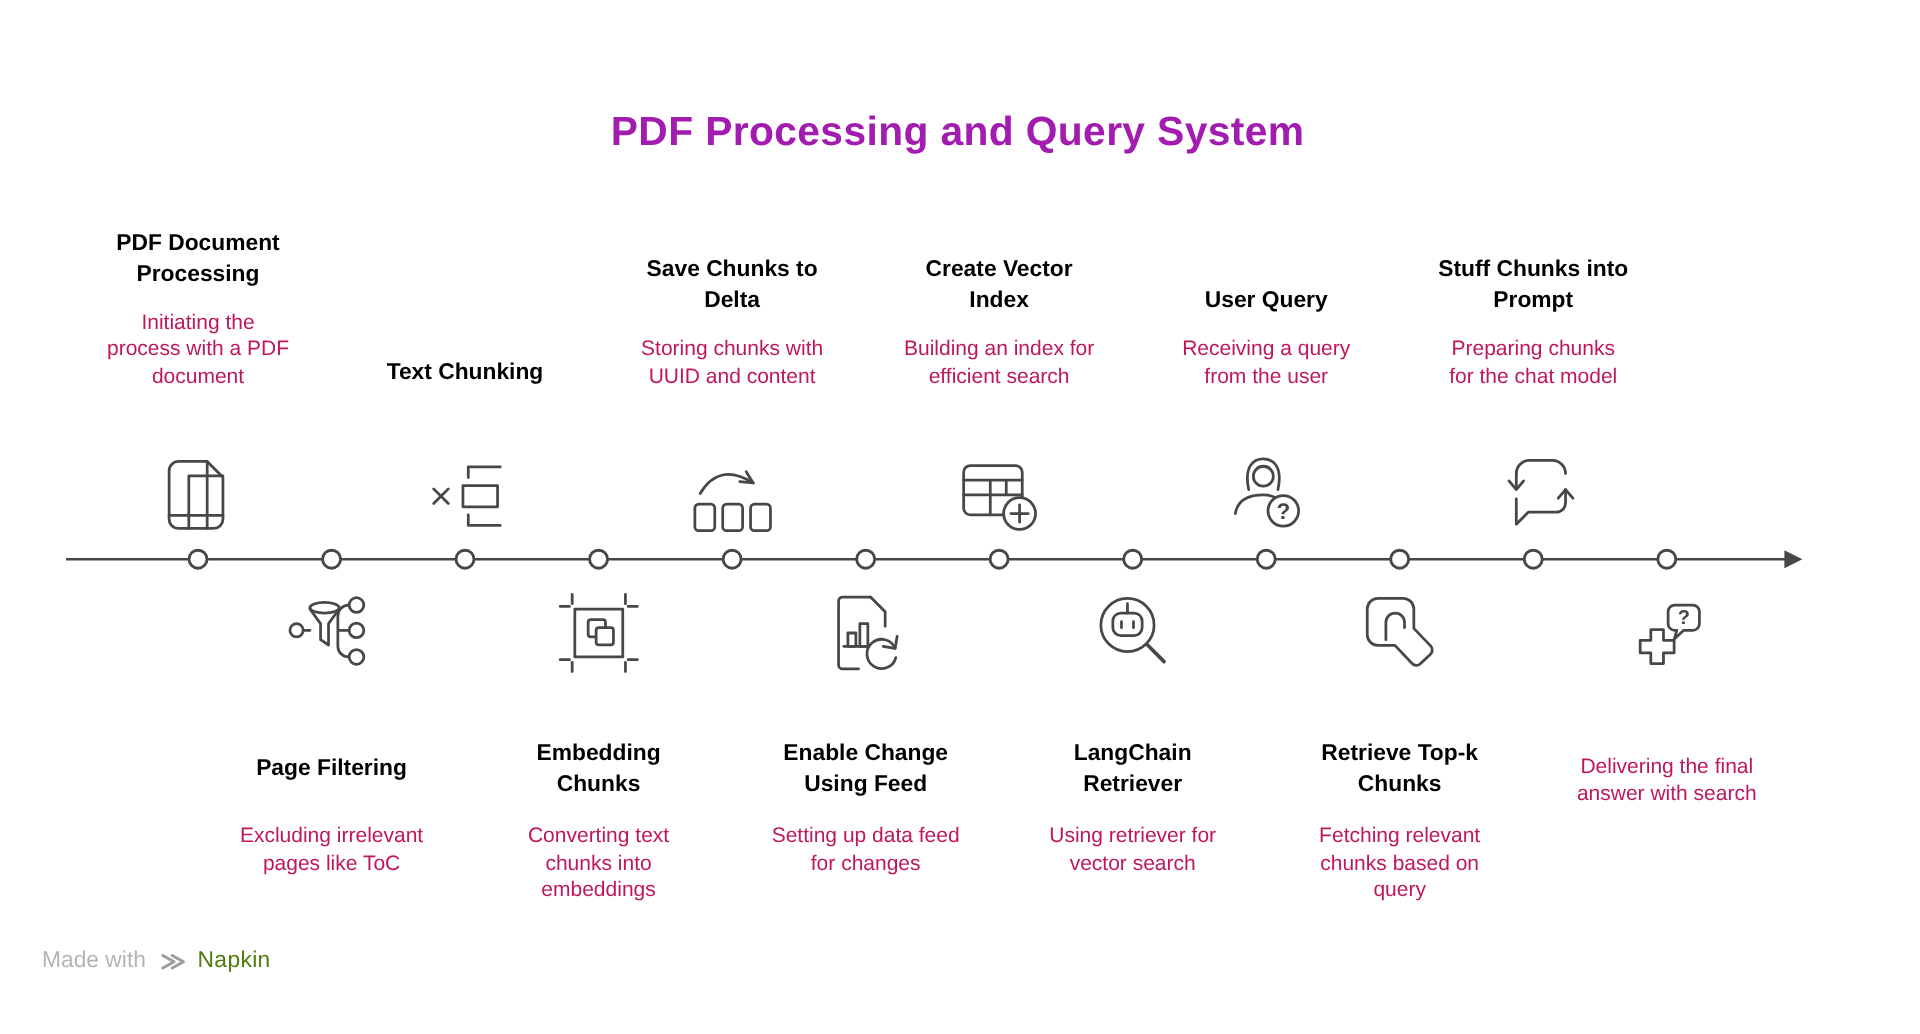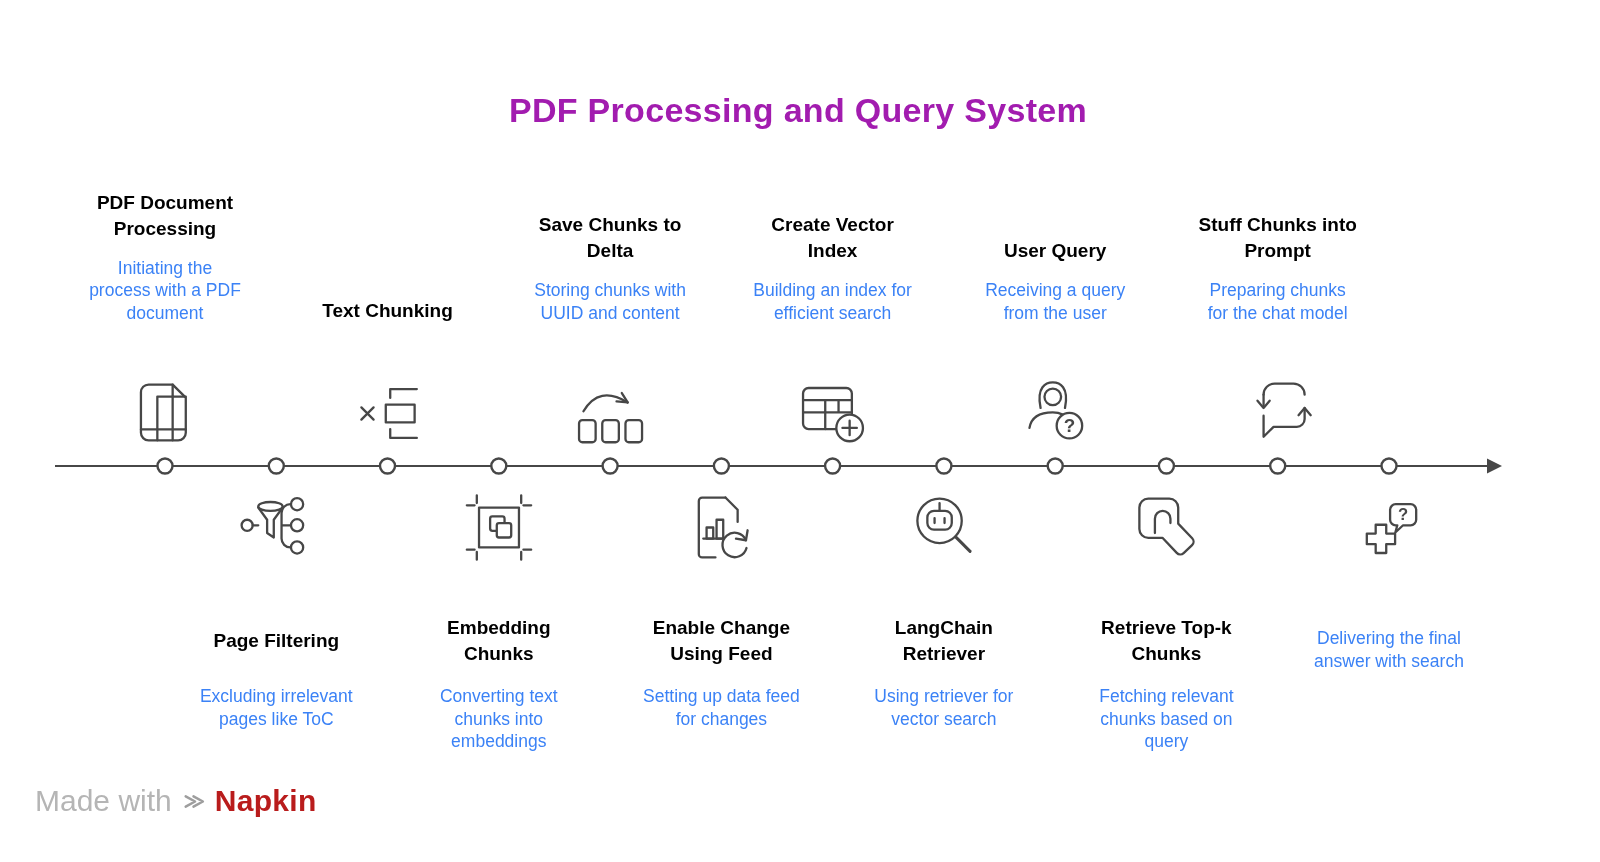--- a/index.html
+++ b/index.html
@@ -22,39 +22,39 @@
   .step-text.top{top:166px;height:158px;justify-content:flex-end}
   .step-text.bottom{top:612px}
   .step-title{
     font-size:19px;font-weight:700;color:#000000;line-height:26px;
     white-space:pre-line;
   }
   .step-text.bottom .title-slot{
     min-height:58px;display:flex;align-items:center;justify-content:center;
   }
   .step-desc{
-    margin-top:15px;font-size:17.5px;color:#3b82f6;line-height:22.5px;
+    margin-top:15px;font-size:17.5px;color:#be185d;line-height:22.5px;
     white-space:pre-line;
   }
   .icon-box{
     position:absolute;width:96px;height:82px;
     display:flex;align-items:center;justify-content:center;
   }
   .icon-box.top{top:372px}
   .icon-box.bottom{top:486px}
   .icon-box svg *{vector-effect:non-scaling-stroke}
   .icn{stroke:#474747;stroke-width:2.3;fill:none;stroke-linecap:round;stroke-linejoin:round}
   .icn-white{fill:#ffffff;stroke:#474747;stroke-width:2.3;stroke-linecap:round;stroke-linejoin:round}
   .glyph{fill:#474747;stroke:none;font-family:"Liberation Sans",sans-serif;font-weight:600}
   .footer{
     position:absolute;left:35px;top:786px;height:30px;
     display:flex;align-items:center;gap:9px;
-    font-size:30px;color:#b5b5b5;
-  }
-  .footer .brand{color:#b91c1c;font-weight:700;letter-spacing:.3px}
+    font-size:19px;color:#b5b5b5;
+  }
+  .footer .brand{color:#4d7c0f;font-weight:400;letter-spacing:.3px}
 </style>
 </head>
 <body>
 
 <div id="diagram">
   <div class="page-title">PDF Processing and Query System</div>
 
   <div class="footer">
     <span>Made with</span>
     <span style="display:inline-flex">

